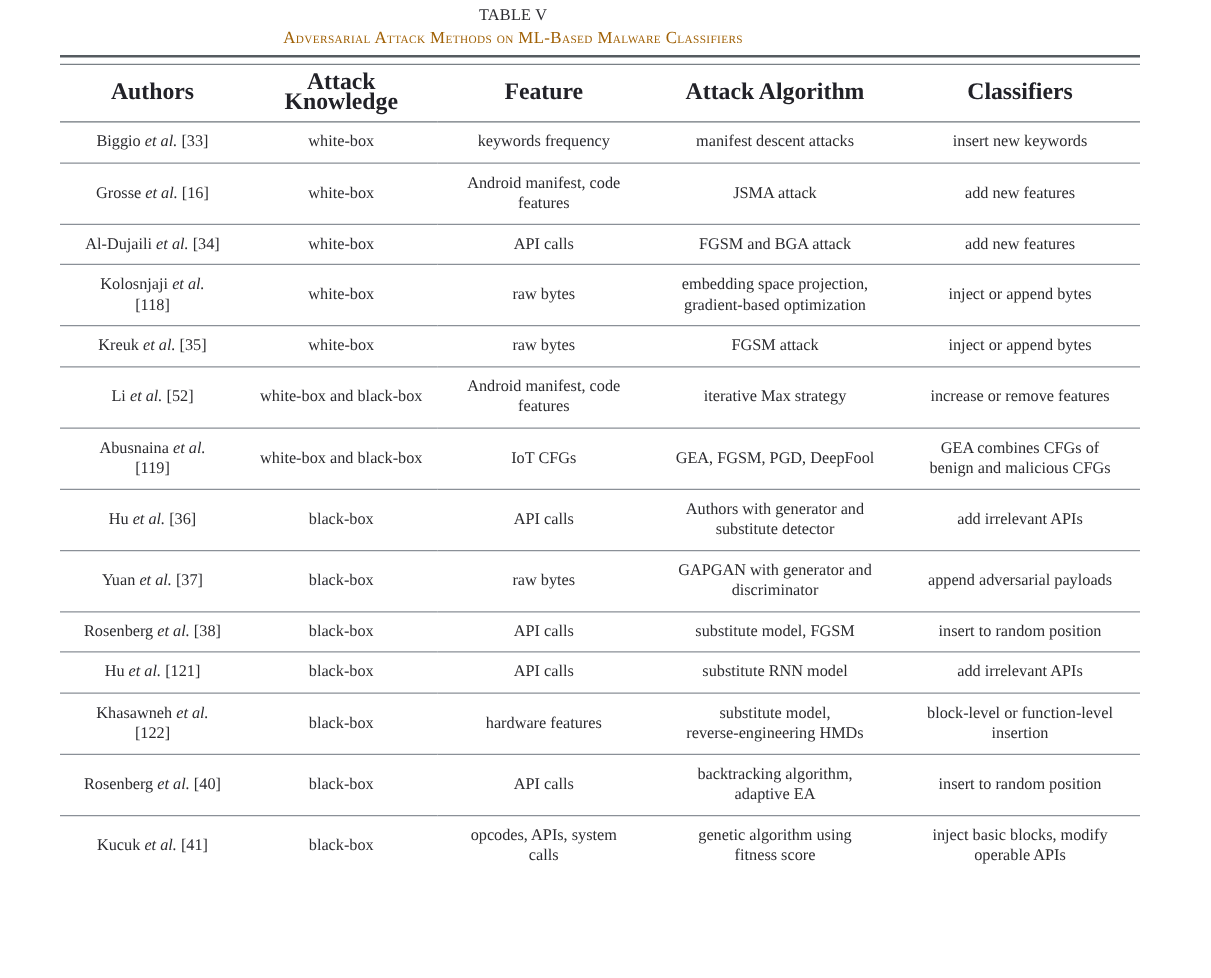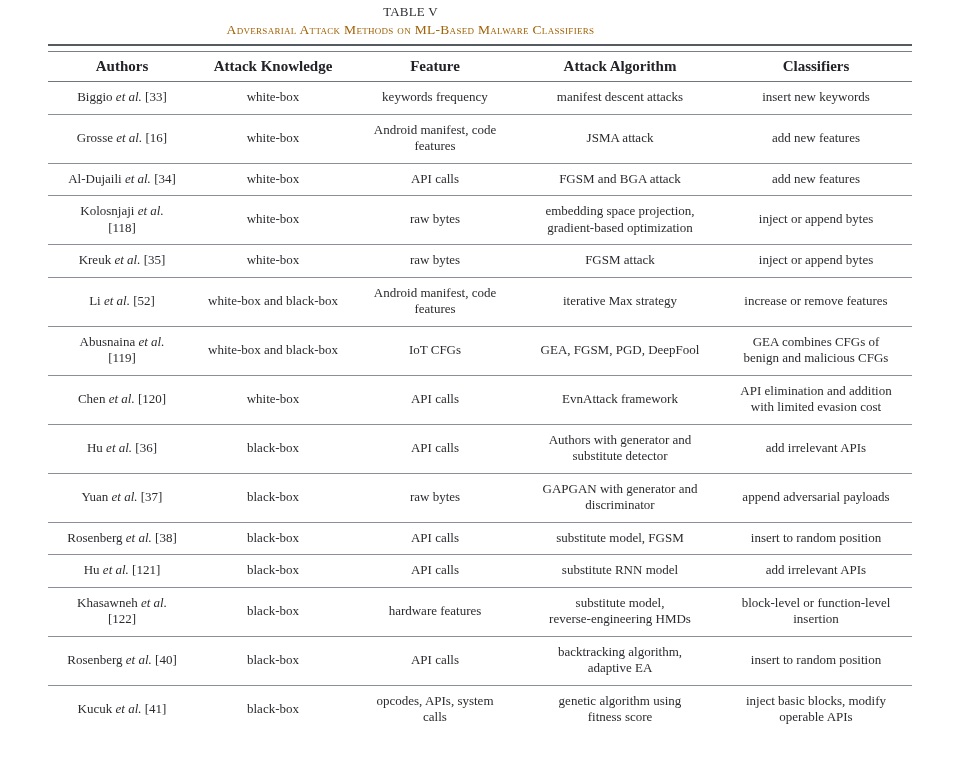--- a/index.html
+++ b/index.html
@@ -59,21 +59,21 @@
 
   .rule-top {
     height: 5px;
     border-top: 2px solid #555b60;
     border-bottom: 1.5px solid #7a8086;
     background: #ffffff;
   }
 
   thead th {
     font-weight: bold;
-    font-size: 15px;
+    font-size: 19px;
     text-align: center;
     padding: 6px 4px 7px 4px;
     border-bottom: 1.6px solid #6f767c;
     line-height: 16px;
     color: #222228;
   }
 
   tbody td {
     font-size: 13px;
     text-align: center;
@@ -242,38 +242,20 @@
             <td>
               <span class="cell">GEA, FGSM, PGD, DeepFool</span>
             </td>
             <td>
               <span class="cell">GEA combines CFGs of
 benign and malicious CFGs</span>
             </td>
           </tr>
           <tr>
             <td>
-              <span class="cell">Chen <i class="ital">et al.</i> [120]</span>
-            </td>
-            <td>
-              <span class="cell">white-box</span>
-            </td>
-            <td>
-              <span class="cell">API calls</span>
-            </td>
-            <td>
-              <span class="cell">EvnAttack framework</span>
-            </td>
-            <td>
-              <span class="cell">API elimination and addition
-with limited evasion cost</span>
-            </td>
-          </tr>
-          <tr>
-            <td>
               <span class="cell">Hu <i class="ital">et al.</i> [36]</span>
             </td>
             <td>
               <span class="cell">black-box</span>
             </td>
             <td>
               <span class="cell">API calls</span>
             </td>
             <td>
               <span class="cell">Authors with generator and

